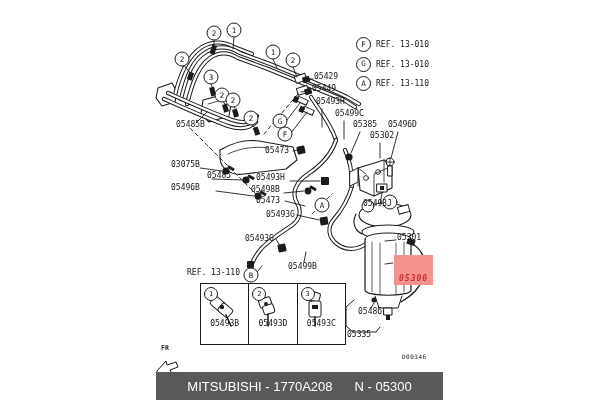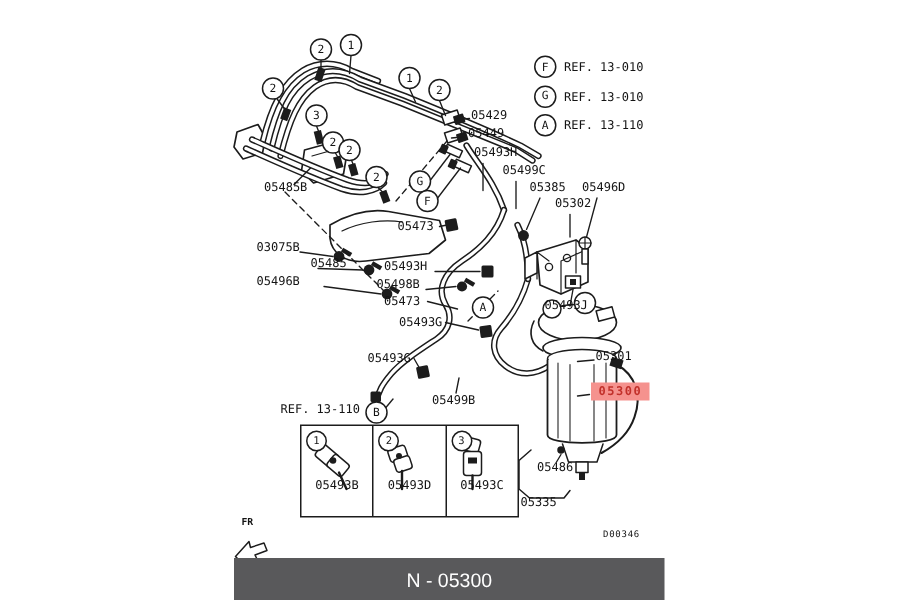--- a/index.html
+++ b/index.html
@@ -1,21 +1,21 @@
 <!DOCTYPE html>
 <html style="--hl-bg: #f5928e; --hl-text: #c2312b; --bar-bg: #59595b;"><head>
 <meta charset="utf-8">
 <style>
   html,body{margin:0;padding:0;background:#fff;}
   .stage{position:relative;width:600px;height:400px;background:#fff;overflow:hidden;
          font-family:"DejaVu Sans Mono",monospace;color:#141414;}
   svg.art{position:absolute;left:0;top:0;}
   .plabel{position:absolute;font-size:8px;line-height:1;white-space:nowrap;color:#141414;z-index:2;}
   .plabel.highlight{background:var(--hl-bg,#f5928e);color:var(--hl-text,#c2312b);
-         padding:2px 5px 2px 5px;font-weight:bold;letter-spacing:1px;z-index:3;}
+         padding:20px 5px 2px 5px;font-weight:bold;letter-spacing:1px;z-index:3;font-style:italic;}
   .callout{position:absolute;width:13px;height:13px;border:1.2px solid #1c1c1c;border-radius:50%;
          background:#fff;font-size:7.5px;display:flex;align-items:center;justify-content:center;
          transform:translate(-50%,-50%);z-index:2;line-height:1;}
   .legend{position:absolute;left:356px;top:37px;display:flex;flex-direction:column;gap:4.5px;z-index:2;}
   .legend-row{display:flex;align-items:center;gap:5px;}
   .legend-row .circ{width:13px;height:13px;border:1.2px solid #1c1c1c;border-radius:50%;background:#fff;
          font-size:7.5px;display:flex;align-items:center;justify-content:center;line-height:1;}
   .legend-row .ref{font-size:8px;}
   .ref-note{position:absolute;left:187px;top:268px;font-size:8px;z-index:2;}
   .ptable{position:absolute;left:200px;top:283px;width:144px;height:60px;border:1.3px solid #1c1c1c;
@@ -312,16 +312,17 @@
       <div class="pt-cell">
         <span class="pt-num">3</span>
         <span class="pt-label">05493C</span>
       </div>
     </div>
 
   <div class="fr-label">FR</div>
   <div class="doc-code">D00346</div>
 
   <div class="footer-bar">
+    <span>MITSUBISHI - 1770A208</span>
     <span>N - 05300</span>
   </div>
 
 </div>
 
 </body></html>

